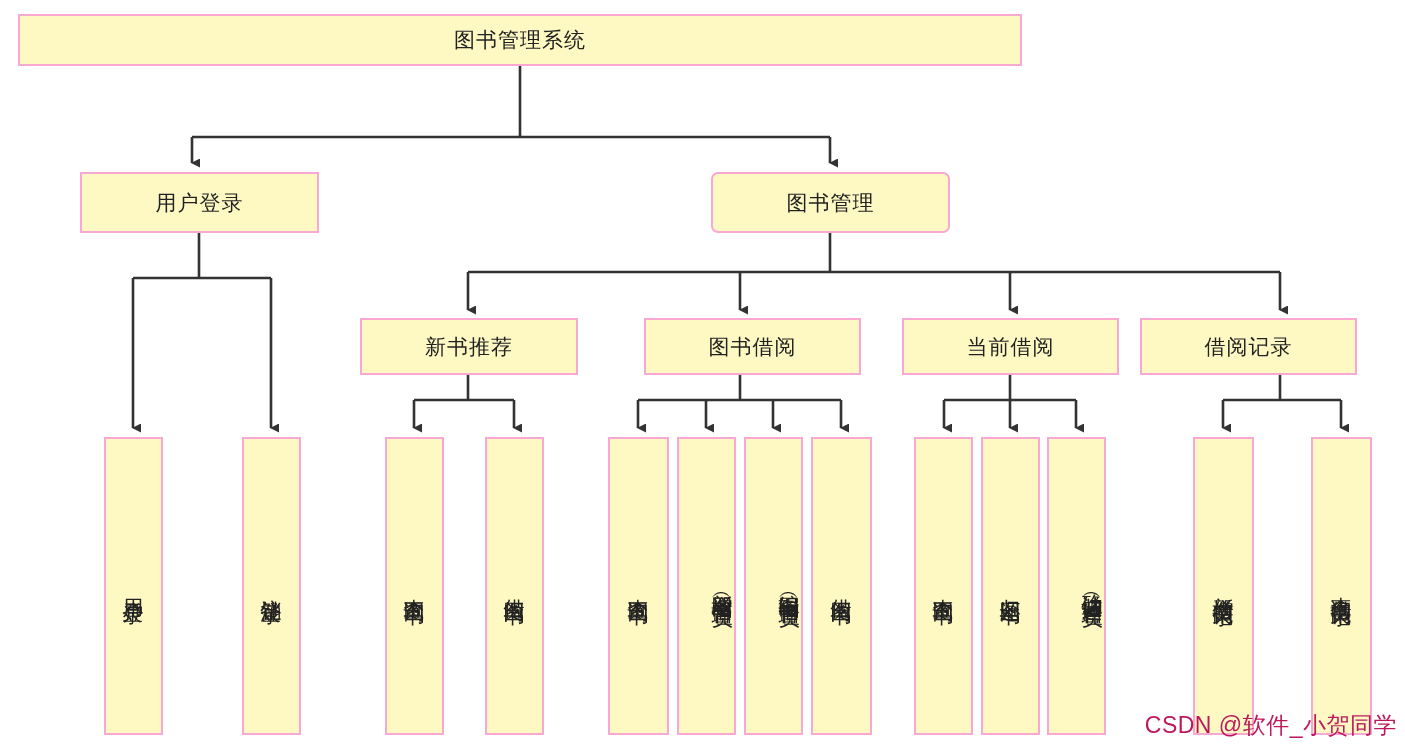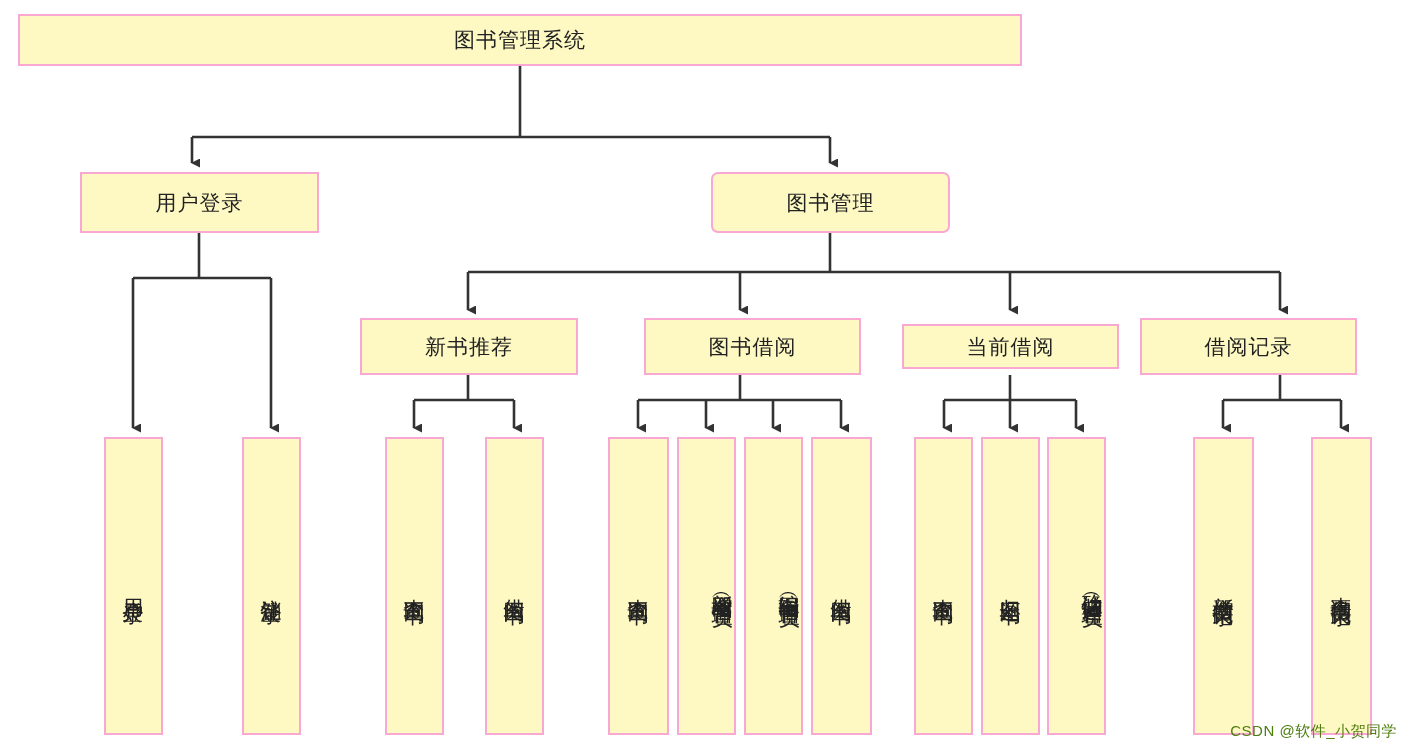--- a/index.html
+++ b/index.html
@@ -50,22 +50,22 @@
     align-items: flex-start;
     justify-content: center;
   }
   .node.v.mid {
     align-items: center;
   }
   .watermark {
     position: absolute;
     right: 8px;
     bottom: 6px;
-    font-size: 15px;
-    color: #4d7c0f;
+    font-size: 23px;
+    color: #be185d;
     white-space: nowrap;
     letter-spacing: 0.5px;
   }
 </style>
 </head>
 <body>
 
 <div id="canvas">
 
   <svg class="wires" viewBox="0 0 1405 747">
@@ -118,21 +118,21 @@
     </g>
   </svg>
 
   <div class="node h" style="left:18px; top:14px; width:1004px; height:52px;">图书管理系统</div>
 
   <div class="node h" style="left:80px; top:172px; width:239px; height:61px;">用户登录</div>
   <div class="node h" style="left:711px; top:172px; width:239px; height:61px;border-radius:7px;">图书管理</div>
 
   <div class="node h" style="left:360px; top:318px; width:218px; height:57px;">新书推荐</div>
   <div class="node h" style="left:596px; top:318px; width:217px; height:57px;margin-left:48px;">图书借阅</div>
-  <div class="node h" style="left:902px; top:318px; width:217px; height:45px;margin-top:6px;">当前借阅</div>
+  <div class="node h" style="left:902px; top:318px; width:217px; height:57px;">当前借阅</div>
   <div class="node h" style="left:1140px; top:318px; width:217px; height:57px;">借阅记录</div>
 
   <div class="node v mid" style="left:104px; top:437px; width:59px; height:298px;">用户登录</div>
   <div class="node v mid" style="left:242px; top:437px; width:59px; height:298px;">注销登录</div>
 
   <div class="node v mid" style="left:385px; top:437px; width:59px; height:298px;">查询图书</div>
   <div class="node v mid" style="left:485px; top:437px; width:59px; height:298px;">借阅图书</div>
 
   <div class="node v mid" style="left:608px; top:437px; width:61px; height:298px;">查询图书</div>
   <div class="node v" style="left:677px; top:437px; width:59px; height:298px;">新增图书（管理员）</div>

